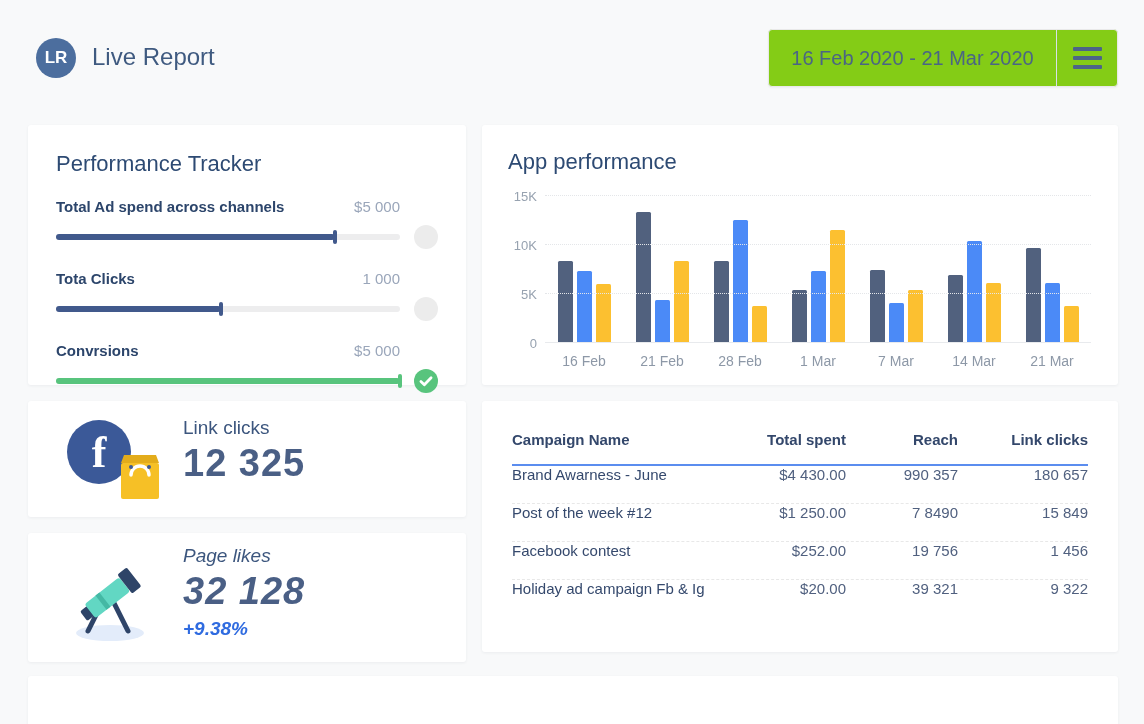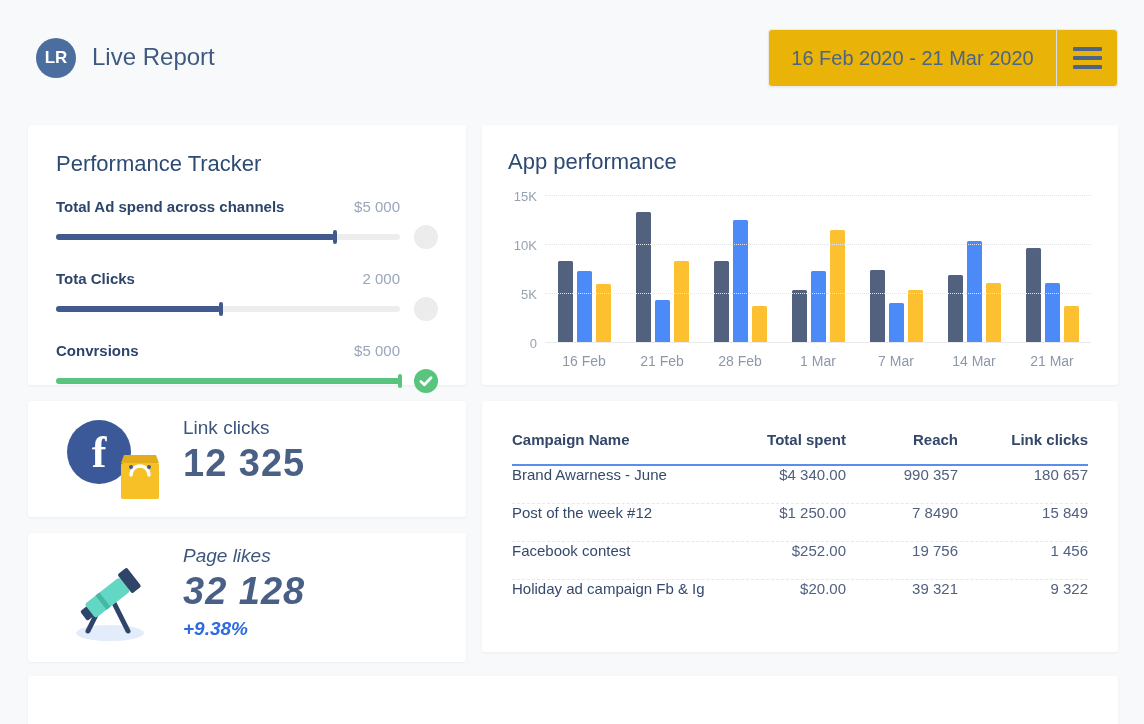--- a/index.html
+++ b/index.html
@@ -11,21 +11,21 @@
     color:#33476b;
   }
   .card { position:absolute; background:#fff; border-radius:3px; box-shadow:0 1px 3px rgba(31,45,61,.06); }
 
   
   .logo { position:absolute; left:36px; top:38px; width:40px; height:40px; border-radius:50%;
           background:#4c6e9e; color:#fff; font-weight:700; font-size:17px;
           display:flex; align-items:center; justify-content:center; }
   .page-title { position:absolute; left:92px; top:43px; font-size:24px; font-weight:500; color:#3f5a80; }
   .header-box { position:absolute; left:768px; top:29px; width:350px; height:58px;
-                background:#eab308; border:1px solid #e9e9e9; border-radius:4px;
+                background:#84cc16; border:1px solid #e9e9e9; border-radius:4px;
                 box-shadow:0 1px 2px rgba(31,45,61,.05); display:flex; align-items:stretch; }
   .date-btn { flex:1; display:flex; align-items:center; justify-content:center;
               font-size:20px; color:#4a6585; background:none; border:none; cursor:pointer;
               font-family:inherit; }
   .header-divider { width:1px; background:#d8e0e8; }
   .menu-btn { width:60px; display:flex; flex-direction:column; align-items:center; justify-content:center;
               gap:5px; background:none; border:none; cursor:pointer; }
   .menu-btn span { display:block; width:29px; height:4px; background:#4c6488; border-radius:1px; }
 
   
@@ -110,21 +110,21 @@
             <div class="slider-fill" style="width: 81%; background: rgb(65, 89, 140);">
               <div class="slider-cap" style="background: rgb(65, 89, 140);"></div>
             </div>
           </div>
           <div class="slider-status"></div>
         </div>
       </div>
       <div class="slider-row">
         <div class="slider-head">
           <span class="slider-label">Tota Clicks</span>
-          <span class="slider-value">2 000</span>
+          <span class="slider-value">1 000</span>
         </div>
         <div class="slider-line">
           <div class="slider-track">
             <div class="slider-fill" style="width: 48%; background: rgb(65, 89, 140);">
               <div class="slider-cap" style="background: rgb(65, 89, 140);"></div>
             </div>
           </div>
           <div class="slider-status"></div>
         </div>
       </div>
@@ -233,21 +233,21 @@
 <section class="card" id="card-table">
   <div class="t-head">
       <div class="t-cell c0">Campaign Name</div>
       <div class="t-cell c1">Total spent</div>
       <div class="t-cell c2">Reach</div>
       <div class="t-cell c3">Link clicks</div>
     </div>
   <div>
       <div class="t-row">
         <div class="t-cell c0">Brand Awarness - June</div>
-        <div class="t-cell c1">$4 340.00</div>
+        <div class="t-cell c1">$4 430.00</div>
         <div class="t-cell c2">990 357</div>
         <div class="t-cell c3">180 657</div>
       </div>
       <div class="t-row">
         <div class="t-cell c0">Post of the week #12</div>
         <div class="t-cell c1">$1 250.00</div>
         <div class="t-cell c2">7 8490</div>
         <div class="t-cell c3">15 849</div>
       </div>
       <div class="t-row">

